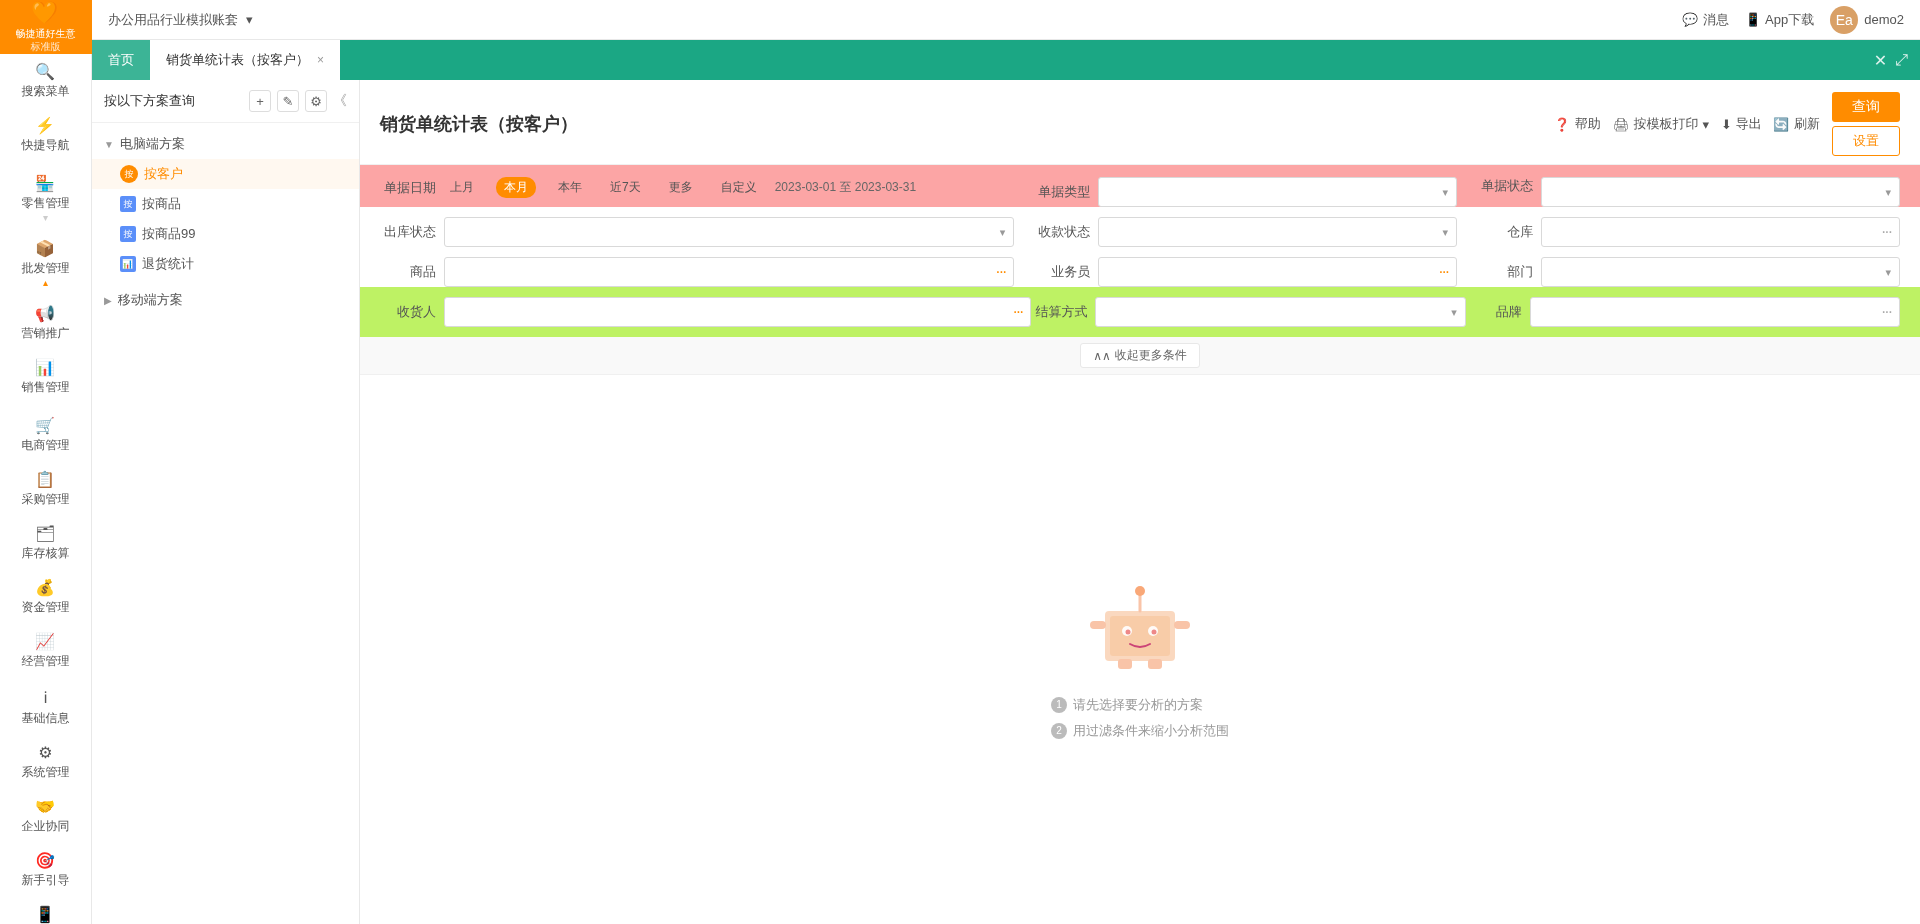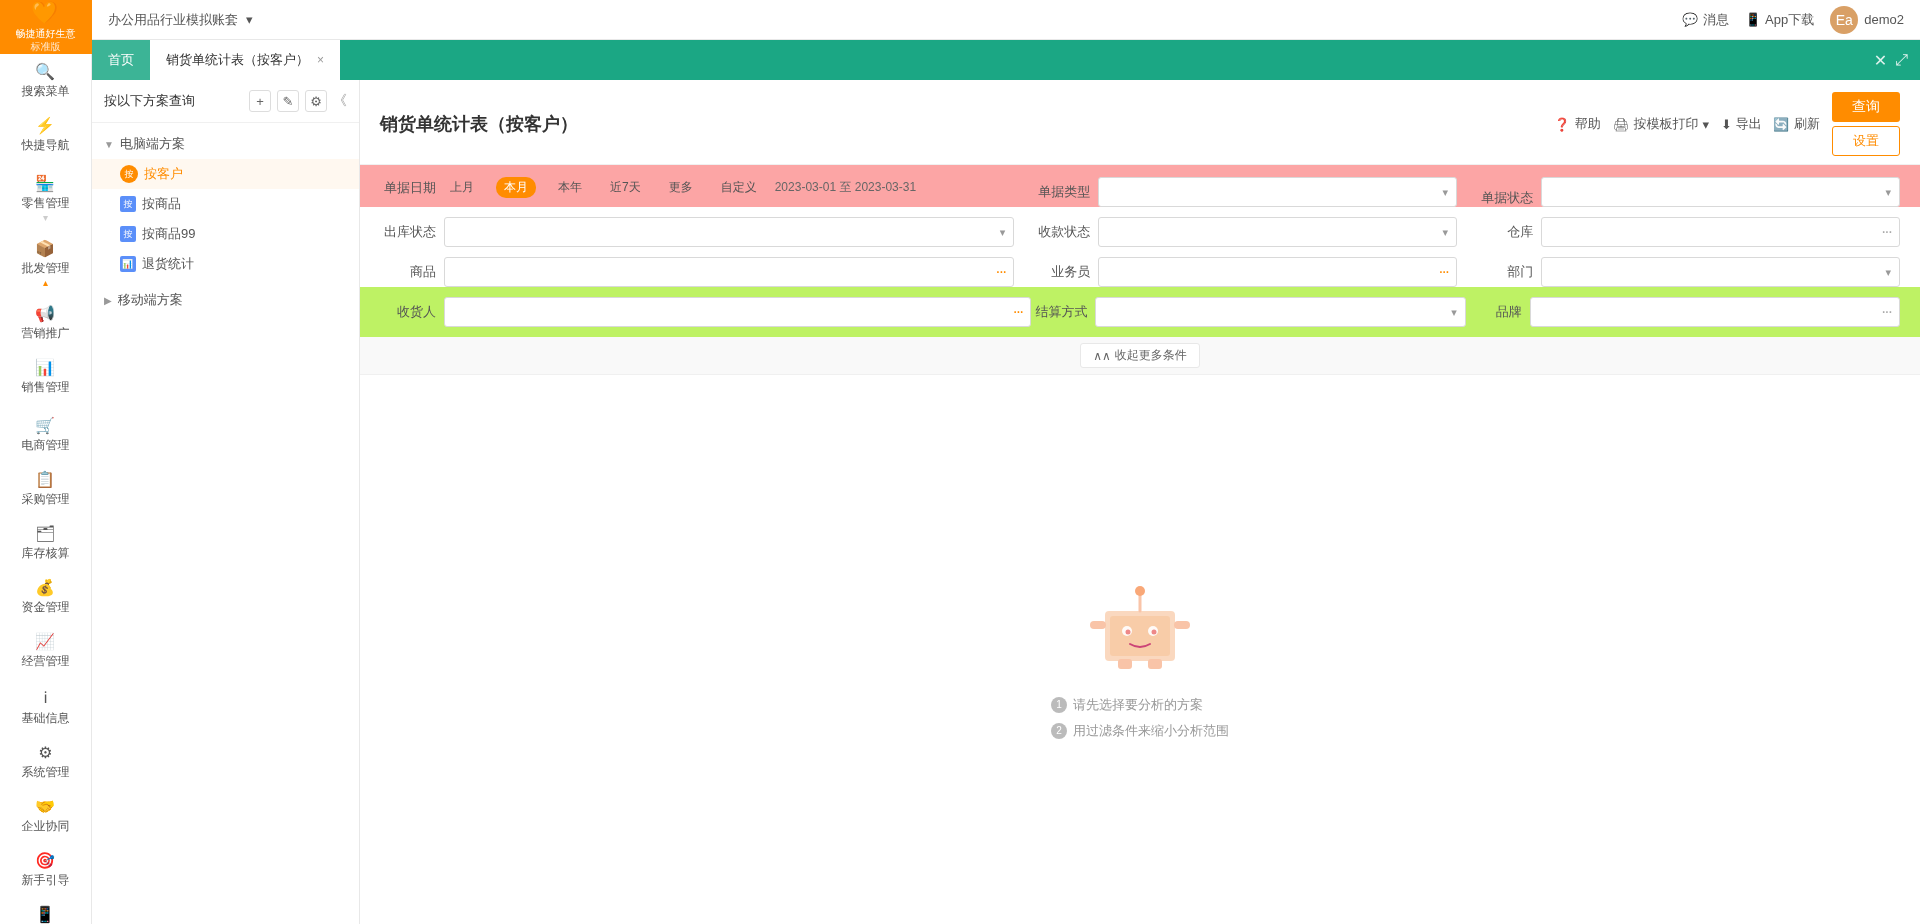--- a/index.html
+++ b/index.html
@@ -304,21 +304,21 @@
           </div>
 
           <div style="display:flex;align-items:center;flex:1;">
             <span class="filter-label">单据类型</span>
             <div class="filter-input" style="flex:1;">
               <span></span>
               <span class="down-arrow">▾</span>
             </div>
           </div>
 
-          <div style="display:flex;align-items:flex-end;flex:1;">
+          <div style="display:flex;align-items:flex-start;flex:1;">
             <span class="filter-label">单据状态</span>
             <div class="filter-input" style="flex:1;">
               <span></span>
               <span class="down-arrow">▾</span>
             </div>
           </div>
         </div>
 
         <div style="display:flex;align-items:center;padding:10px 20px 0;gap:20px;background:white;">
           <div style="display:flex;align-items:center;flex:1.5;">

